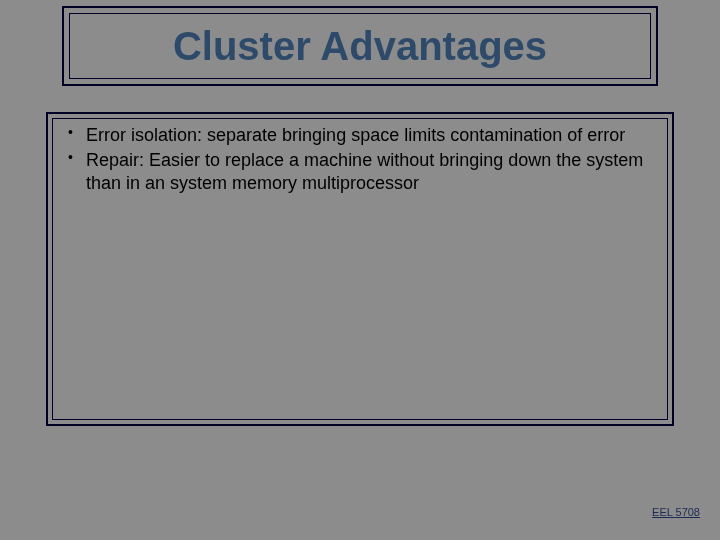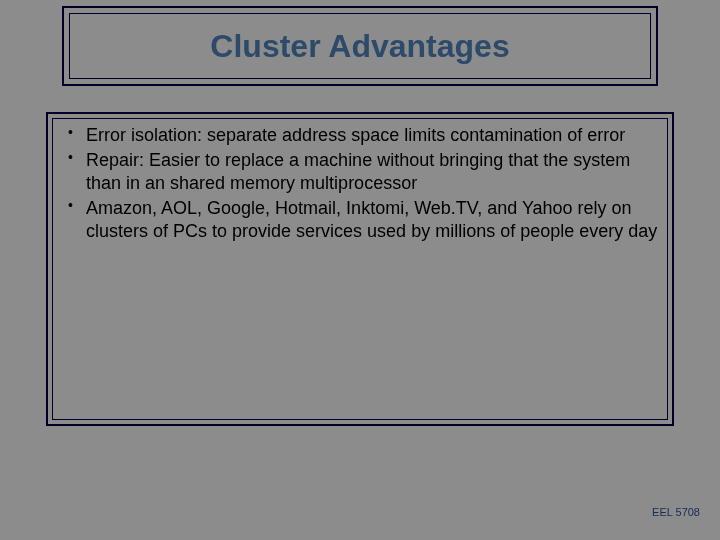--- a/index.html
+++ b/index.html
@@ -25,21 +25,21 @@
   .title-box::before {
     content: "";
     position: absolute;
     left: 5px;
     right: 5px;
     top: 5px;
     bottom: 5px;
     border: 1px solid #000026;
   }
   .title-text {
-    font-size: 32px;
+    font-size: 40px;
     font-weight: bold;
     color: #2e4a6b;
     position: relative;
     z-index: 1;
   }
   .content-box {
     position: absolute;
     left: 46px;
     top: 112px;
     width: 628px;
@@ -77,30 +77,30 @@
     top: 0;
     font-size: 14px;
   }
   .footer {
     position: absolute;
     right: 20px;
     bottom: 22px;
     font-family: Arial, sans-serif;
     font-size: 11px;
     color: #1a2a55;
+    text-decoration: underline;
   }
 </style>
 </head>
 <body>
 
 <div class="title-box">
   <div class="title-text">Cluster Advantages</div>
 </div>
 
 <div class="content-box">
   <ul>
-    <li>Error isolation: separate address space limits contamination of error</li>
-    <li>Repair: Easier to replace a machine without bringing that the system than in an shared memory multiprocessor</li>
-    <li>Amazon, AOL, Google, Hotmail, Inktomi, Web.TV, and Yahoo rely on clusters of PCs to provide services used by millions of people every day</li>
+    <li>Error isolation: separate bringing space limits contamination of error</li>
+    <li>Repair: Easier to replace a machine without bringing down the system than in an system memory multiprocessor</li>
   </ul>
 </div>
 
 <div class="footer">EEL 5708</div>
 
 </body></html>

